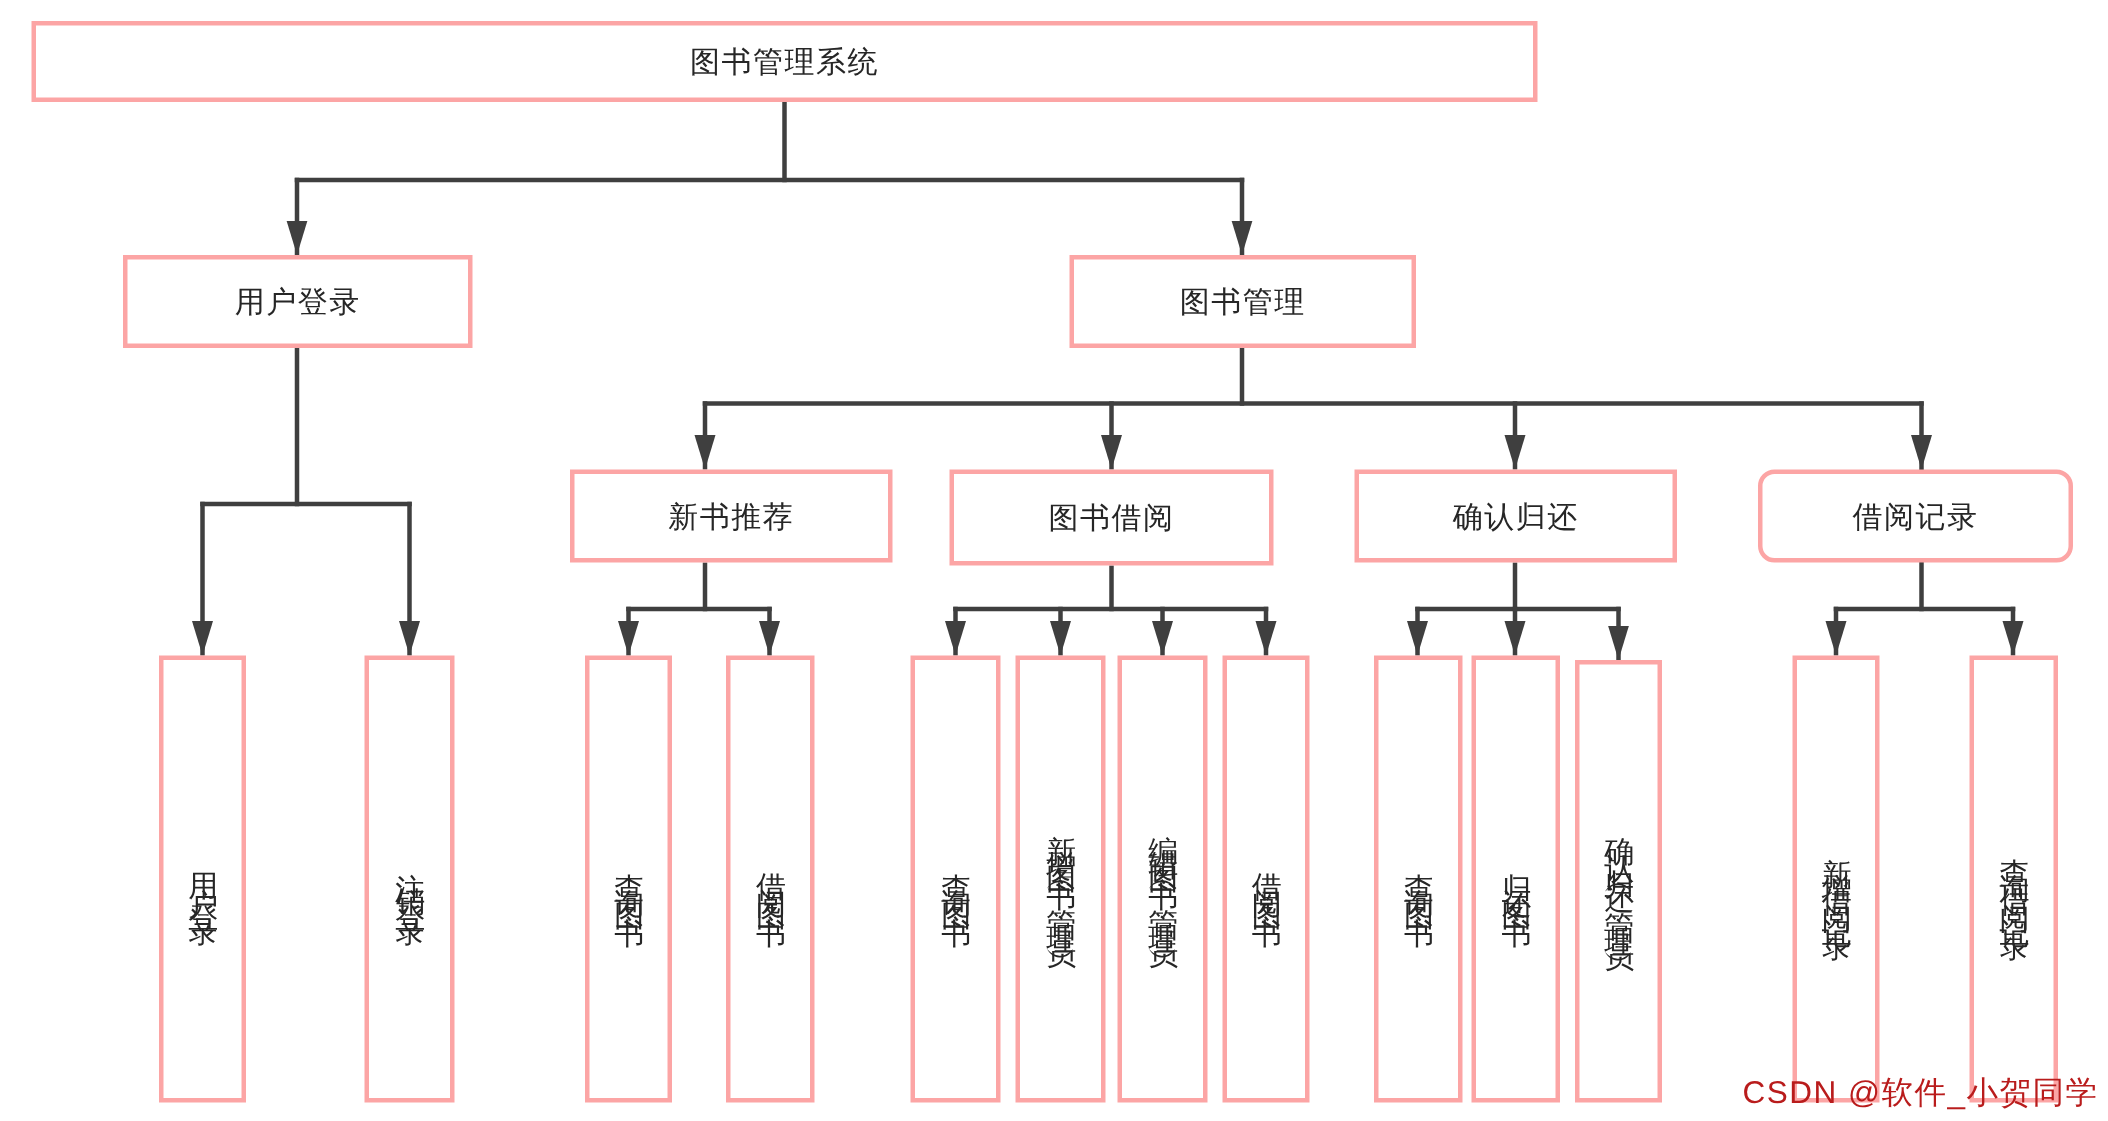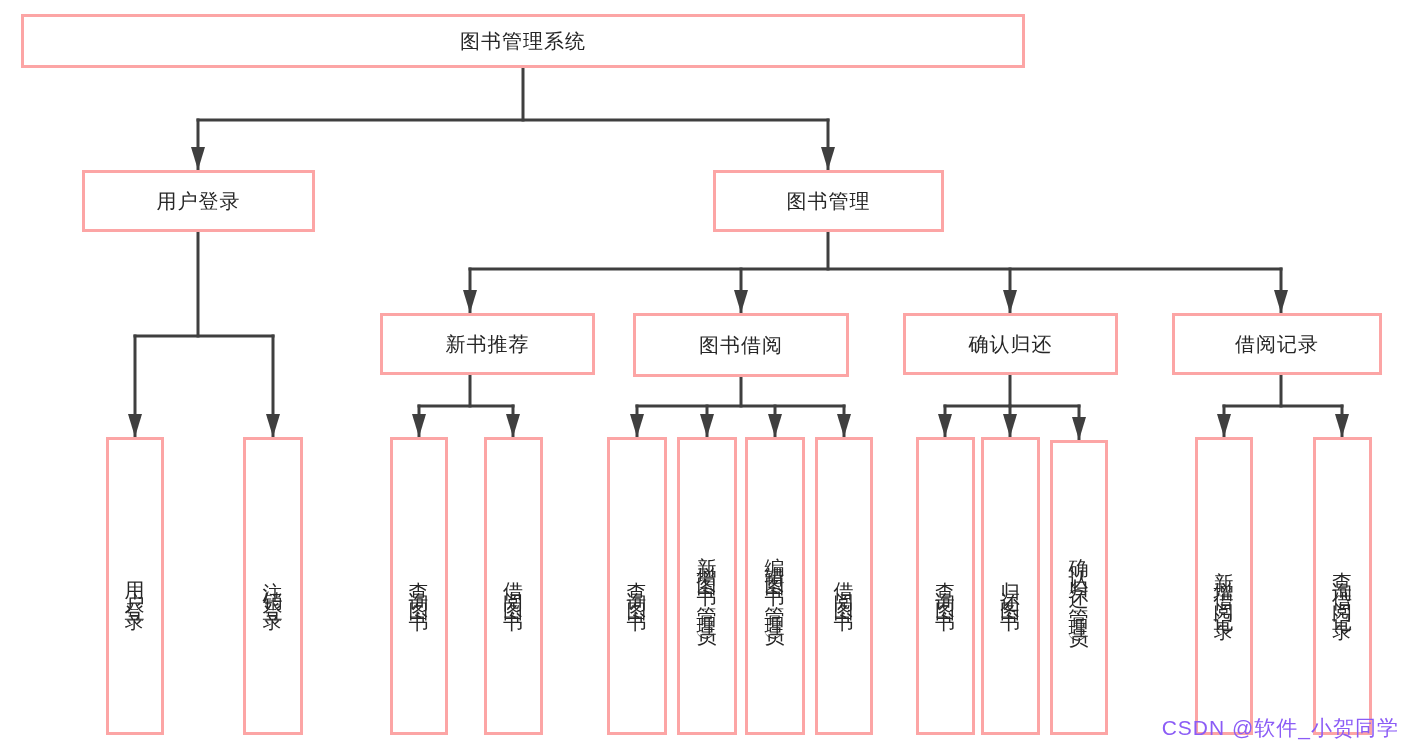--- a/index.html
+++ b/index.html
@@ -11,21 +11,21 @@
   .node{
     position:absolute;box-sizing:border-box;background:#fff;
     border:3px solid #fca5a5;display:flex;align-items:center;justify-content:center;
     font-size:20px;color:#262626;letter-spacing:1px;white-space:nowrap;
   }
   .vnode{
     writing-mode:vertical-rl;text-orientation:mixed;
     letter-spacing:10px;line-height:1;white-space:normal;
   }
   .watermark{
-    position:absolute;right:6px;bottom:5px;font-size:21px;color:#8b5cf6;
+    position:absolute;right:6px;bottom:5px;font-size:21px;color:#b91c1c;
     letter-spacing:1px;
     text-align:right;
   }
 </style>
 </head>
 <body>
 
 <div class="canvas">
 
   <svg class="lines" viewBox="0 0 1405 747" xmlns="http://www.w3.org/2000/svg">
@@ -79,21 +79,21 @@
   </svg>
 
   <div class="node" style="left:21px;top:14px;width:1004px;height:54px;">图书管理系统</div>
 
   <div class="node" style="left:82px;top:170px;width:233px;height:62px;">用户登录</div>
   <div class="node" style="left:713px;top:170px;width:231px;height:62px;text-align:center;">图书管理</div>
 
   <div class="node" style="left:380px;top:313px;width:215px;height:62px;">新书推荐</div>
   <div class="node" style="left:633px;top:313px;width:216px;height:64px;">图书借阅</div>
   <div class="node" style="left:903px;top:313px;width:215px;height:62px;">确认归还</div>
-  <div class="node" style="left:1172px;top:313px;width:210px;height:62px;">借阅记录</div>
+  <div class="node" style="left:1172px;top:313px;width:210px;height:62px;border-radius:11px;">借阅记录</div>
 
   <div class="node vnode" style="left:106px;top:437px;width:58px;height:298px;">用户登录</div>
   <div class="node vnode" style="left:243px;top:437px;width:60px;height:298px;">注销登录</div>
 
   <div class="node vnode" style="left:390px;top:437px;width:58px;height:298px;">查询图书</div>
   <div class="node vnode" style="left:484px;top:437px;width:59px;height:298px;">借阅图书</div>
 
   <div class="node vnode" style="left:607px;top:437px;width:60px;height:298px;">查询图书</div>
   <div class="node vnode" style="left:677px;top:437px;width:60px;height:298px;">新增图书（管理员）</div>
   <div class="node vnode" style="left:745px;top:437px;width:60px;height:298px;">编辑图书（管理员）</div>

